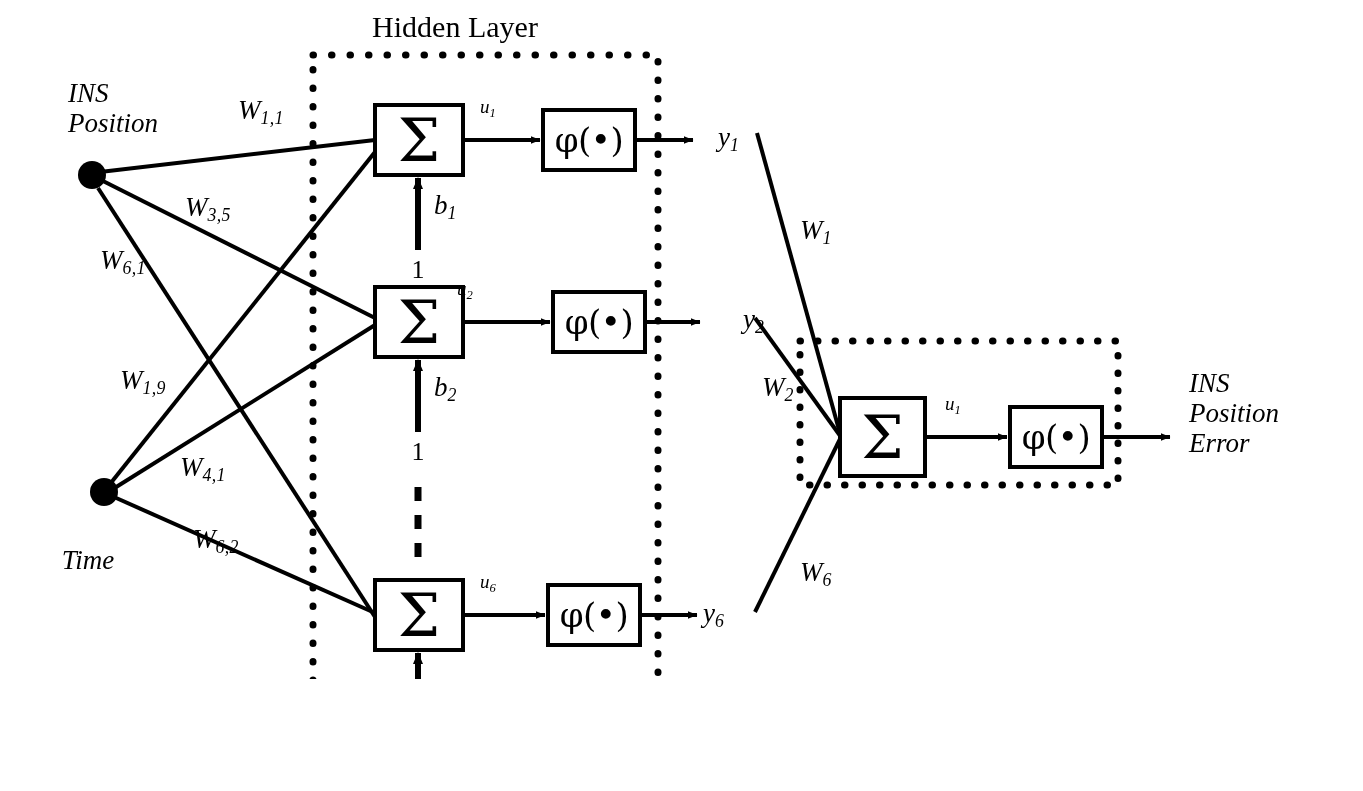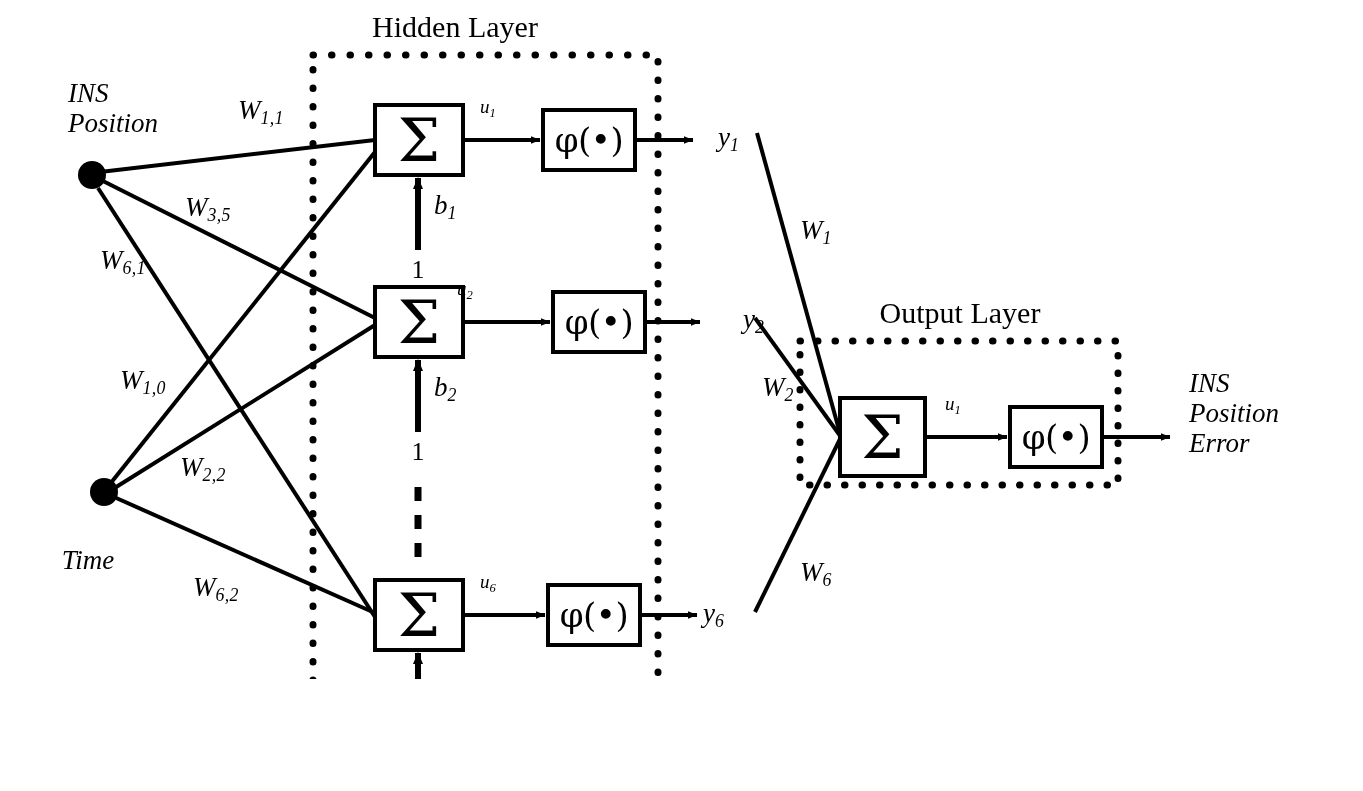--- a/index.html
+++ b/index.html
@@ -144,42 +144,41 @@
     <line x1="755" y1="318" x2="841" y2="437" stroke="#000" stroke-width="4"></line>
     <line x1="755" y1="612" x2="841" y2="437" stroke="#000" stroke-width="4"></line>
 
     <rect x="840" y="398" width="85" height="78" fill="#fff" stroke="#000" stroke-width="4"></rect>
     <line x1="925" y1="437" x2="1007" y2="437" stroke="#000" stroke-width="4" marker-end="url(#arrow)"></line>
     <rect x="1010" y="407" width="92" height="60" fill="#fff" stroke="#000" stroke-width="4"></rect>
     <line x1="1102" y1="437" x2="1170" y2="437" stroke="#000" stroke-width="4" marker-end="url(#arrow)"></line>
   </svg>
 
   <div class="lbl layer-title ctr" style="left:455px; top:10px;">Hidden Layer</div>
-  <div class="lbl layer-title ctr" style="left:960px; top:296px;">Output Layer</div>
 
   <div class="lbl io-text ctr" style="left:113px; top:78px;">
     <div>INS</div>
     <div>Position</div>
   </div>
   <div class="lbl io-text ctr" style="left:88px; top:545px;">
     <div>Time</div>
   </div>
 
   <div class="lbl io-text ctr" style="left:1234px; top:368px;">
     <div>INS</div>
     <div>Position</div>
     <div>Error</div>
   </div>
 
   <div class="lbl wlabel" style="left:238px; top:95px;"><span>W</span><span class="sub">1,1</span></div>
   <div class="lbl wlabel" style="left:185px; top:192px;"><span>W</span><span class="sub">3,5</span></div>
   <div class="lbl wlabel" style="left:100px; top:245px;"><span>W</span><span class="sub">6,1</span></div>
-  <div class="lbl wlabel" style="left:120px; top:365px;"><span>W</span><span class="sub">1,0</span></div>
-  <div class="lbl wlabel" style="left:180px; top:452px;"><span>W</span><span class="sub">2,2</span></div>
-  <div class="lbl wlabel" style="left:193px; top:572px;"><span>W</span><span class="sub">6,2</span></div>
+  <div class="lbl wlabel" style="left:120px; top:365px;"><span>W</span><span class="sub">1,9</span></div>
+  <div class="lbl wlabel" style="left:180px; top:452px;"><span>W</span><span class="sub">4,1</span></div>
+  <div class="lbl wlabel" style="left:193px; top:524px;"><span>W</span><span class="sub">6,2</span></div>
 
   <div class="boxcell sigma" style="left:375px; top:105px; width:88px; height:70px;">Σ</div>
   <div class="boxcell sigma" style="left:375px; top:287px; width:88px; height:70px;">Σ</div>
   <div class="boxcell sigma" style="left:375px; top:580px; width:88px; height:70px;">Σ</div>
 
   <div class="boxcell phi" style="left:543px; top:110px; width:92px; height:60px;">φ(•)</div>
   <div class="boxcell phi" style="left:553px; top:292px; width:92px; height:60px;">φ(•)</div>
   <div class="boxcell phi" style="left:548px; top:585px; width:92px; height:60px;">φ(•)</div>
 
   <div class="lbl ulabel" style="left:480px; top:96px;"><span>u</span><span class="sub">1</span></div>

